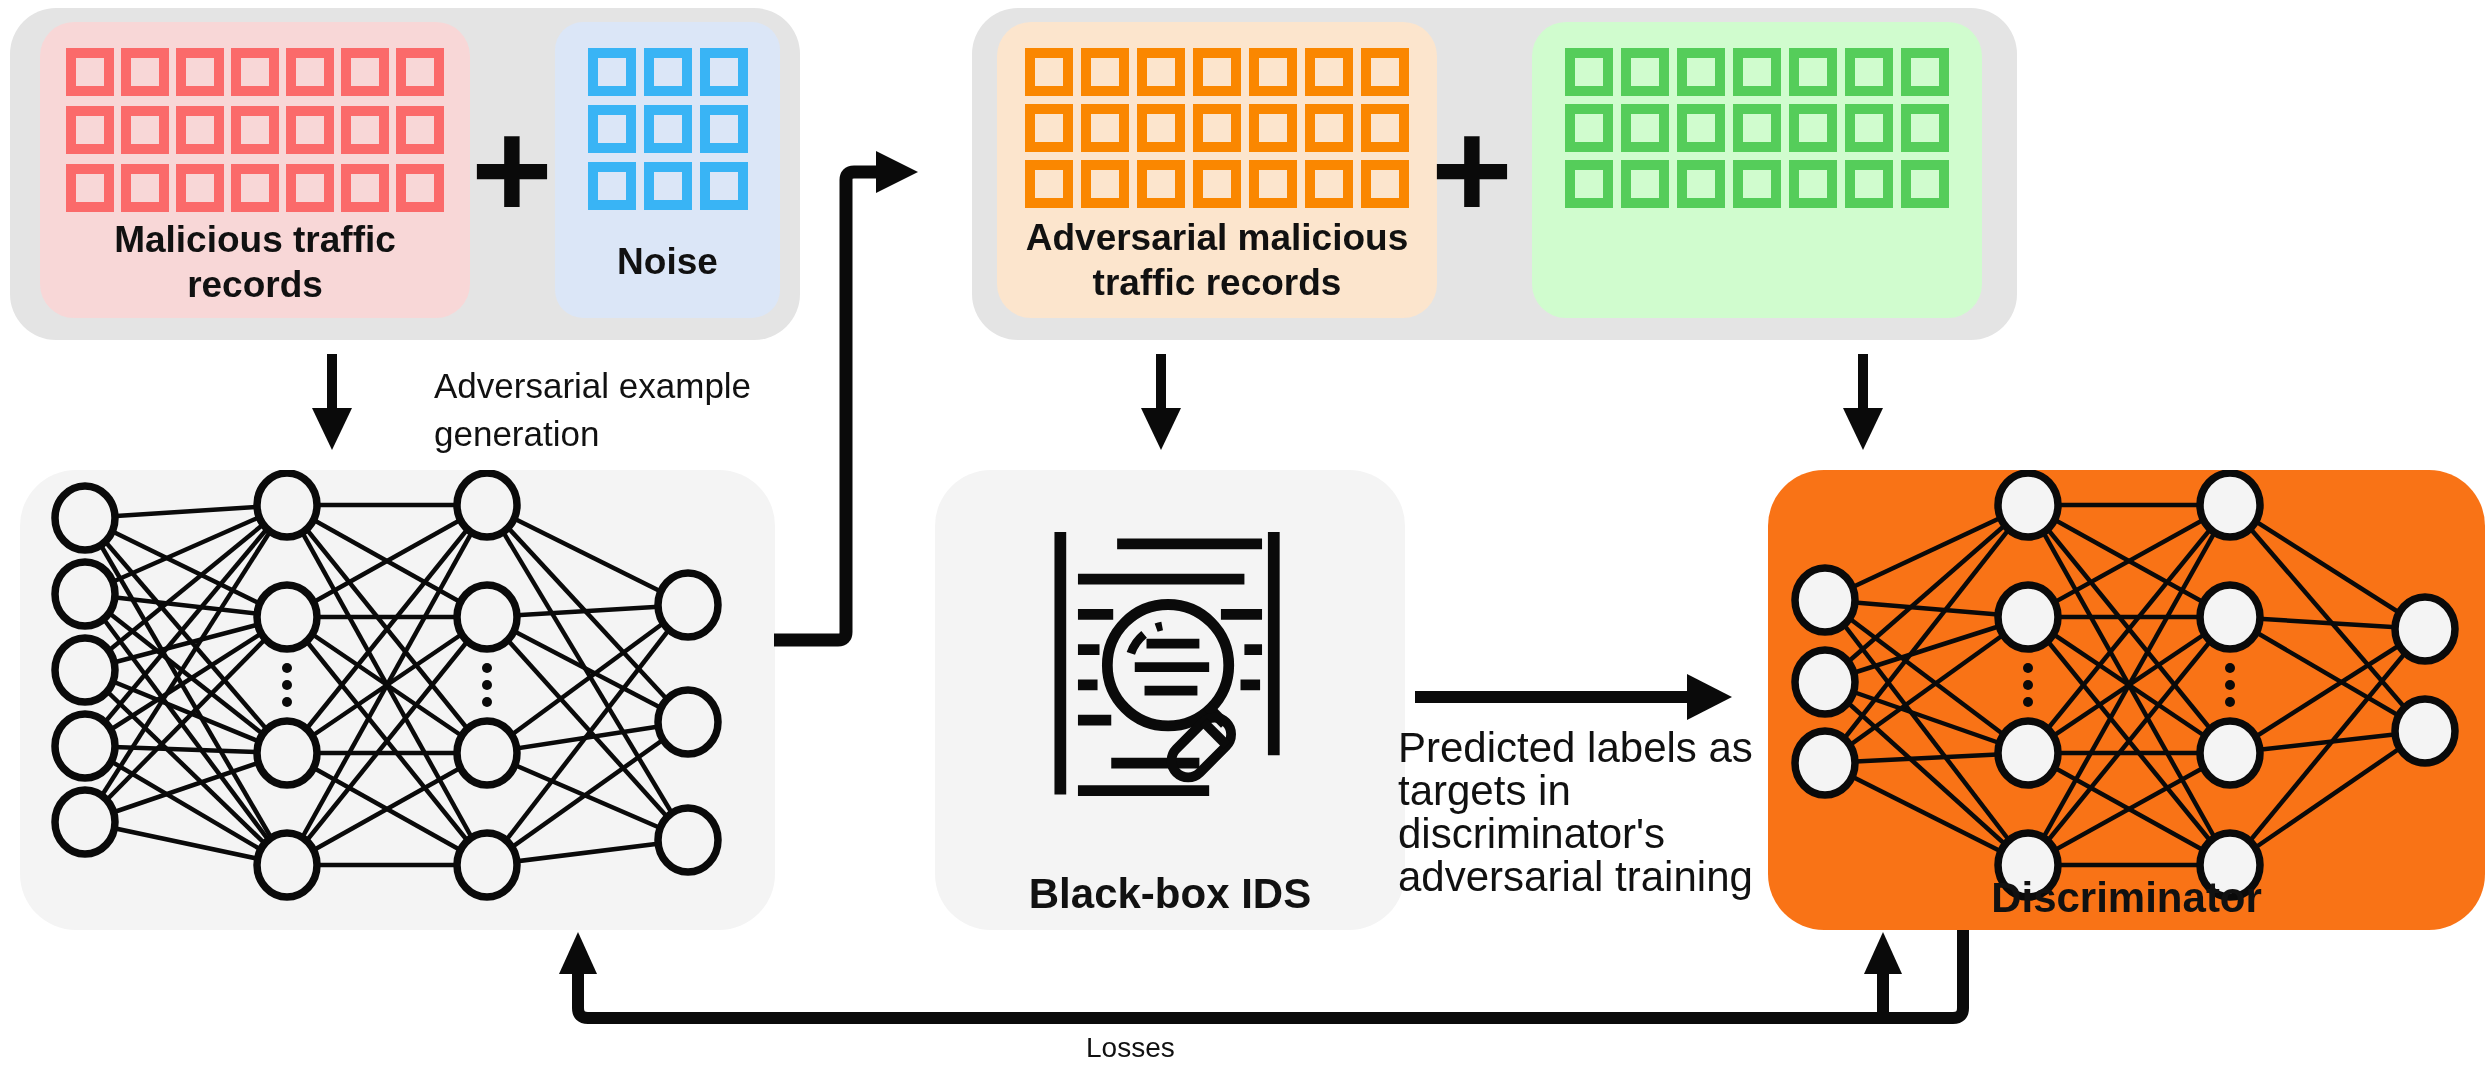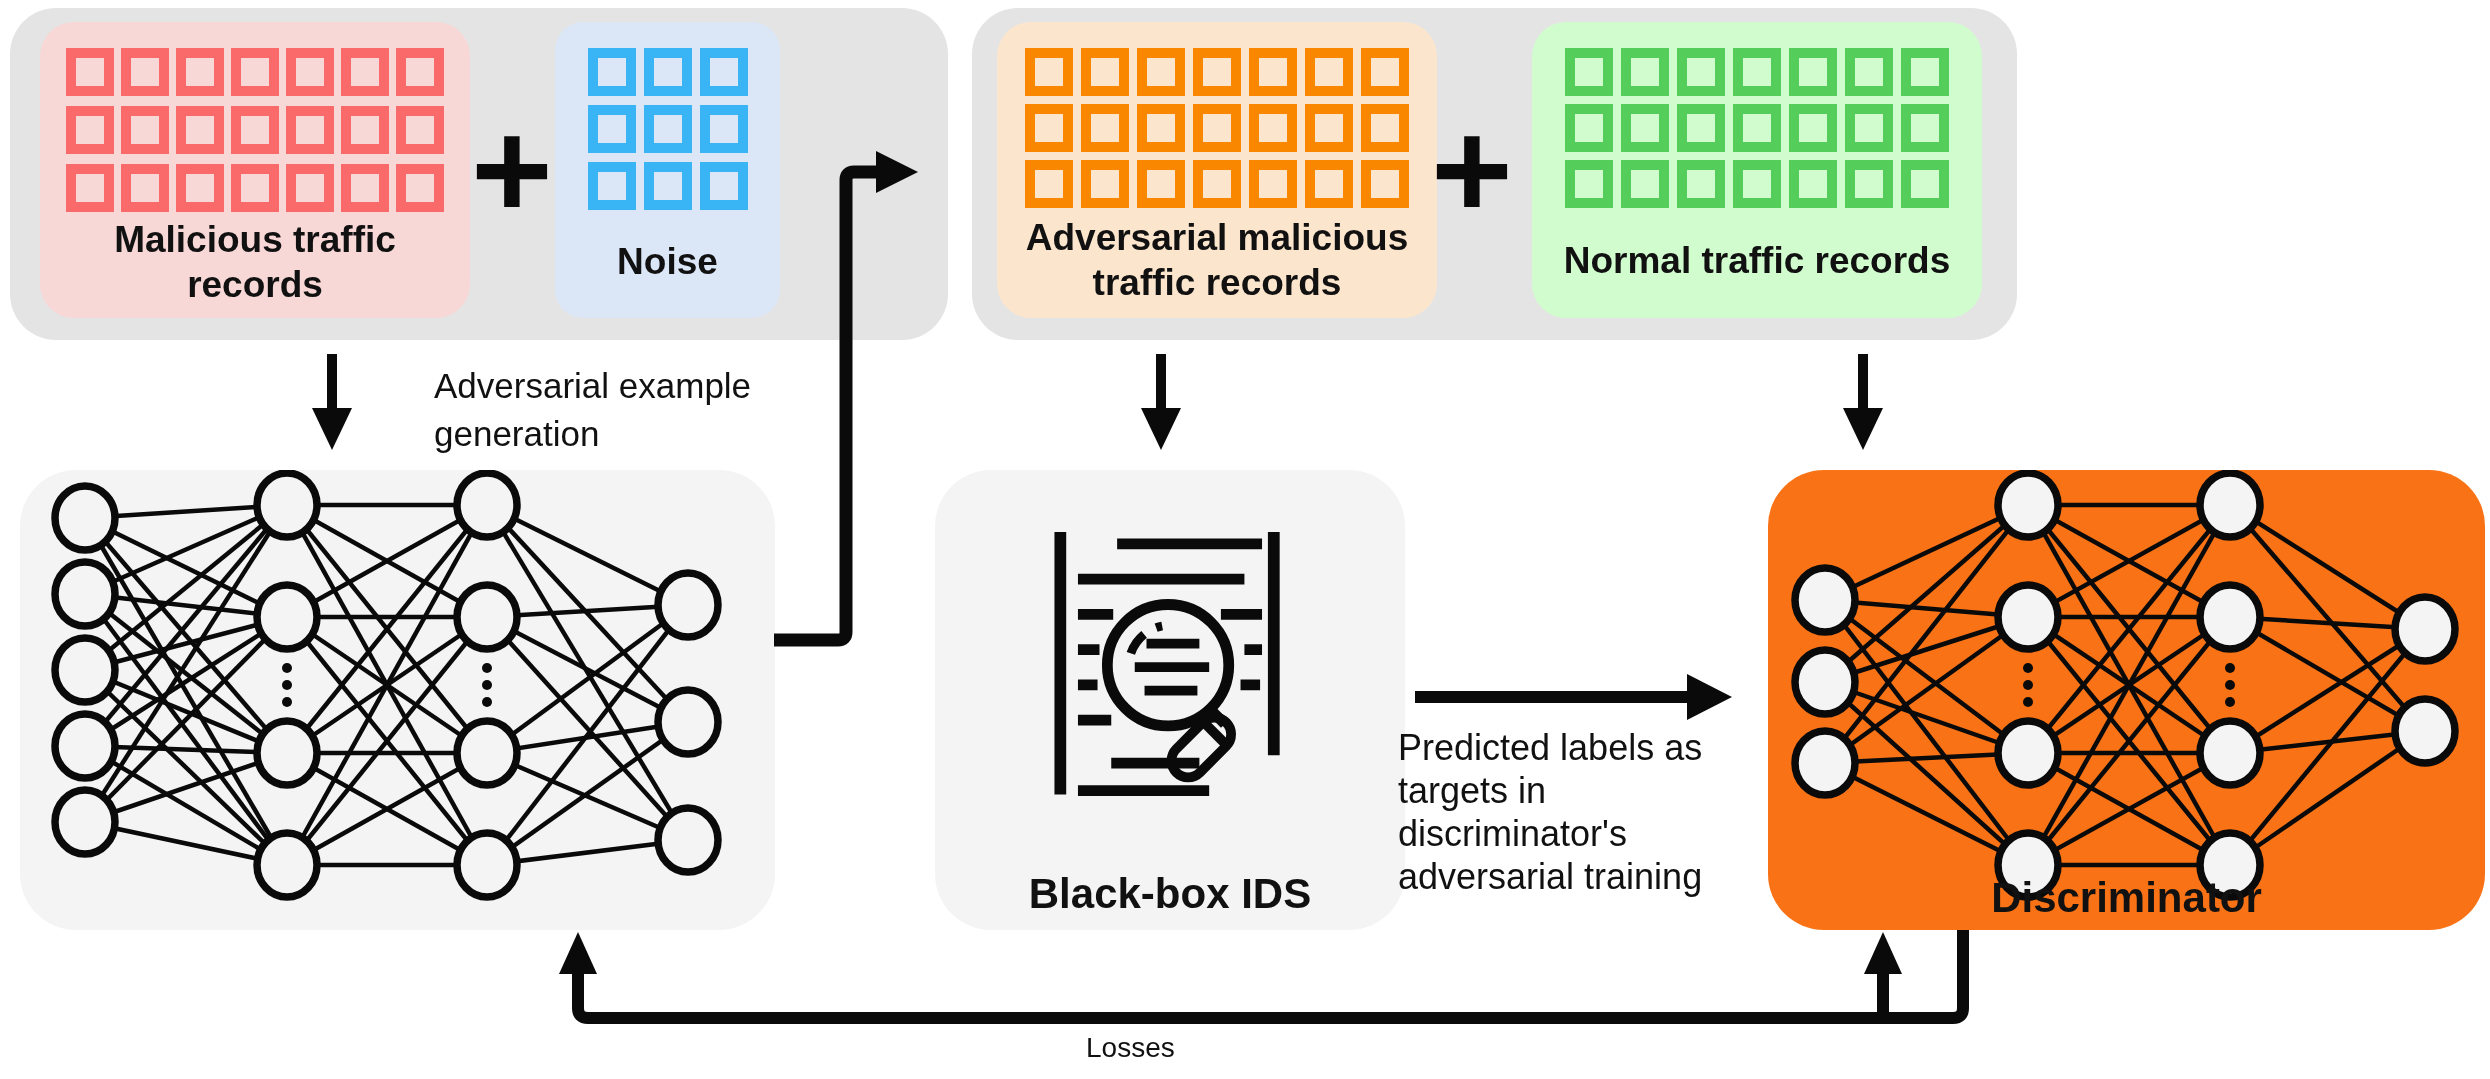--- a/index.html
+++ b/index.html
@@ -35,21 +35,21 @@
     position:absolute;text-align:left;font-weight:400;color:#111;
   }
   .overlay{position:absolute;left:0;top:0;pointer-events:none;}
   .icon-wrap{position:absolute;left:50%;top:58px;transform:translateX(-50%);}
 </style>
 </head>
 <body>
 
 <div class="stage">
 
-  <div class="container" style="left: 10px; top: 8px; width: 938px; height: 332px; background: rgb(228, 228, 228);">
+  <div class="container" style="left: 10px; top: 8px; width: 790px; height: 332px; background: rgb(228, 228, 228);">
 
     <div class="cbox" style="left: 30px; top: 14px; width: 430px; height: 296px; background: rgb(248, 215, 215);">
       <div class="tilegrid" style="gap: 10px 7px; grid-template-columns: repeat(7, 48px); color: rgb(251, 106, 106);">
           <span class="tile"></span>
           <span class="tile"></span>
           <span class="tile"></span>
           <span class="tile"></span>
           <span class="tile"></span>
           <span class="tile"></span>
           <span class="tile"></span>
@@ -137,21 +137,20 @@
           <span class="tile"></span>
           <span class="tile"></span>
           <span class="tile"></span>
           <span class="tile"></span>
           <span class="tile"></span>
           <span class="tile"></span>
           <span class="tile"></span>
           <span class="tile"></span>
           <span class="tile"></span>
         </div>
-      <div class="cbox-label">Normal traffic records</div>
     </div>
   </div>
 
   <div class="annotation" style="left:434px;top:362px;width:440px;font-size:35px;line-height:48px;">Adversarial example generation</div>
 
   <div class="nnbox" style="left: 20px; top: 470px; width: 755px; height: 460px; background: rgb(244, 244, 244);">
     <svg class="net" width="755" height="460" viewBox="0 0 755 460">
         <line x1="65" y1="48" x2="267" y2="35" stroke="#0a0a0a" stroke-width="4.5"></line>
         <line x1="65" y1="48" x2="267" y2="147" stroke="#0a0a0a" stroke-width="4.5"></line>
         <line x1="65" y1="48" x2="267" y2="283" stroke="#0a0a0a" stroke-width="4.5"></line>
@@ -314,21 +313,21 @@
         <ellipse cx="462" cy="395" rx="30" ry="32" fill="#f4f4f4" stroke="#0a0a0a" stroke-width="7.5"></ellipse>
         <circle cx="462" cy="198" r="5" fill="#0a0a0a"></circle>
         <circle cx="462" cy="215" r="5" fill="#0a0a0a"></circle>
         <circle cx="462" cy="232" r="5" fill="#0a0a0a"></circle>
         <ellipse cx="657" cy="159" rx="30" ry="32" fill="#f4f4f4" stroke="#0a0a0a" stroke-width="7.5"></ellipse>
         <ellipse cx="657" cy="261" rx="30" ry="32" fill="#f4f4f4" stroke="#0a0a0a" stroke-width="7.5"></ellipse>
       </svg>
     <div class="nn-label">Discriminator</div>
   </div>
 
-  <div class="annotation" style="left:1398px;top:726px;width:360px;font-size:36px;line-height:43px;">Predicted labels as targets in discriminator's adversarial training</div>
+  <div class="annotation" style="left:1398px;top:726px;width:360px;font-size:42px;line-height:43px;">Predicted labels as targets in discriminator's adversarial training</div>
 
   <div class="annotation" style="left:1086px;top:1032px;width:400px;font-size:28px;">Losses</div>
 
   <svg class="overlay" width="2490" height="1079" viewBox="0 0 2490 1079">
     <g stroke="#0a0a0a" fill="#0a0a0a">
 
       <g>
         <path d="M332 354 V414" stroke-width="10" fill="none"></path>
         <path d="M332 450 L312 408 H352 Z" stroke="none"></path>
       </g>

